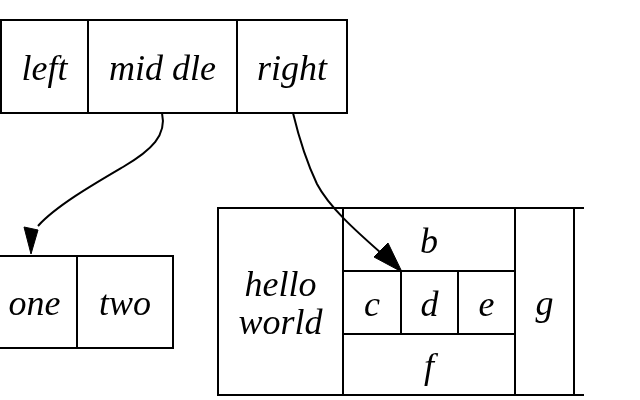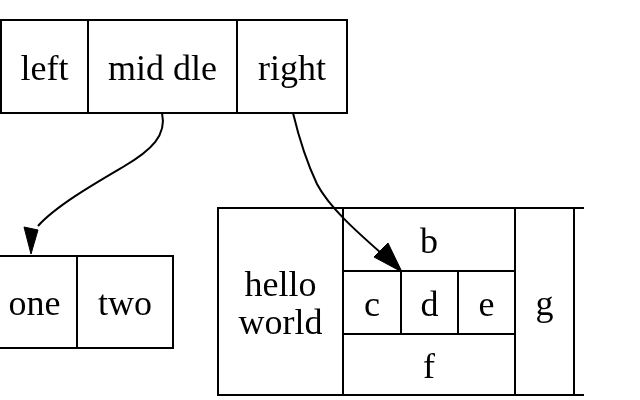--- a/index.html
+++ b/index.html
@@ -7,20 +7,21 @@
     padding: 0;
     background: #ffffff;
   }
   .stage {
     position: relative;
     width: 584px;
     height: 400px;
     overflow: hidden;
     background: #ffffff;
     font-family: "Liberation Serif", serif;
+    font-style: italic;
   }
   svg.diagram {
     display: block;
     width: 640px;
     height: 400px;
   }
   svg.diagram text {
     font-family: "Liberation Serif", serif;
     font-size: 36px;
   }

